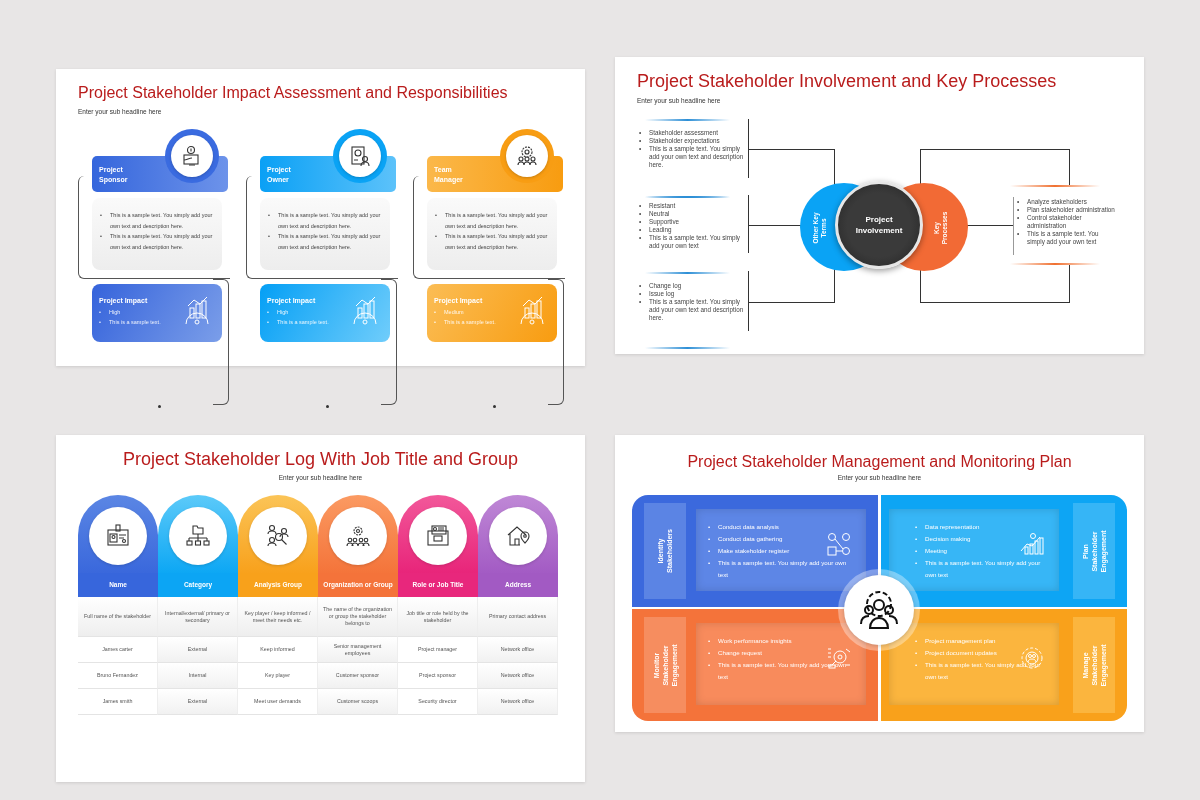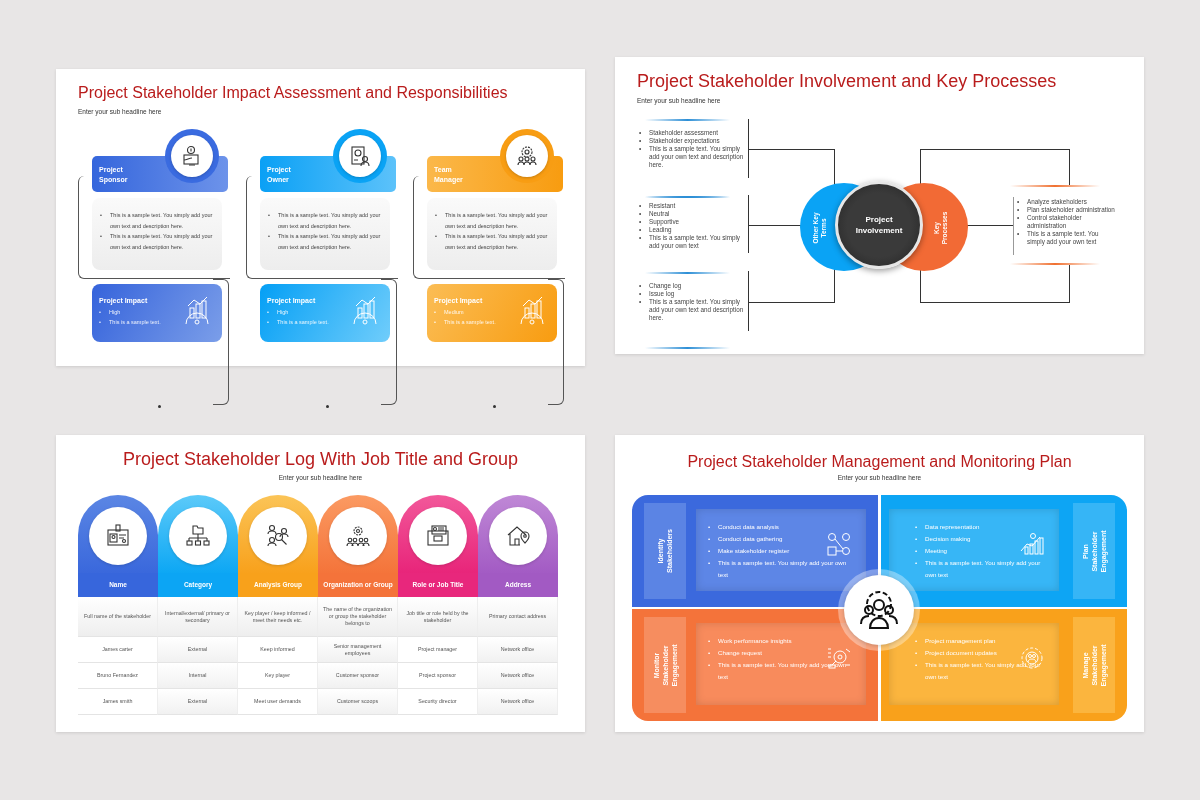--- a/index.html
+++ b/index.html
@@ -1,20 +1,20 @@
 <!DOCTYPE html>
 <html><head>
 <meta charset="utf-8">
 <style>
   *{box-sizing:border-box;margin:0;padding:0}
   html,body{width:1200px;height:800px;background:#e8e6e6;overflow:hidden;font-family:"Liberation Sans",sans-serif;color:#222}
   .slide{position:absolute;background:#fff;box-shadow:0 1px 3px rgba(0,0,0,.12)}
   #s1{left:56px;top:69px;width:529px;height:297px}
   #s2{left:615px;top:57px;width:529px;height:297px}
-  #s3{left:56px;top:435px;width:529px;height:297px}
+  #s3{left:56px;top:435px;width:529px;height:347px}
   #s4{left:615px;top:435px;width:529px;height:297px}
   .title{position:absolute;font-size:16px;color:#b91c1c;white-space:nowrap}
   .sub{position:absolute;font-size:6.5px;color:#333;white-space:nowrap}
   .ctr{left:0;right:0;text-align:center}
 
   
   .s1col{position:absolute;top:60px;width:160px;height:230px}
   .s1head{position:absolute;left:14px;top:27px;width:136px;height:36px;border-radius:5px;color:#fff;font-size:7px;font-weight:bold;padding:9px 7px;line-height:10px}
   .s1circ{position:absolute;left:87px;top:0;width:54px;height:54px;border-radius:50%;display:flex;align-items:center;justify-content:center}
   .s1circ .in{width:42px;height:42px;border-radius:50%;background:#fff;display:flex;align-items:center;justify-content:center;box-shadow:0 1px 3px rgba(0,0,0,.2)}

